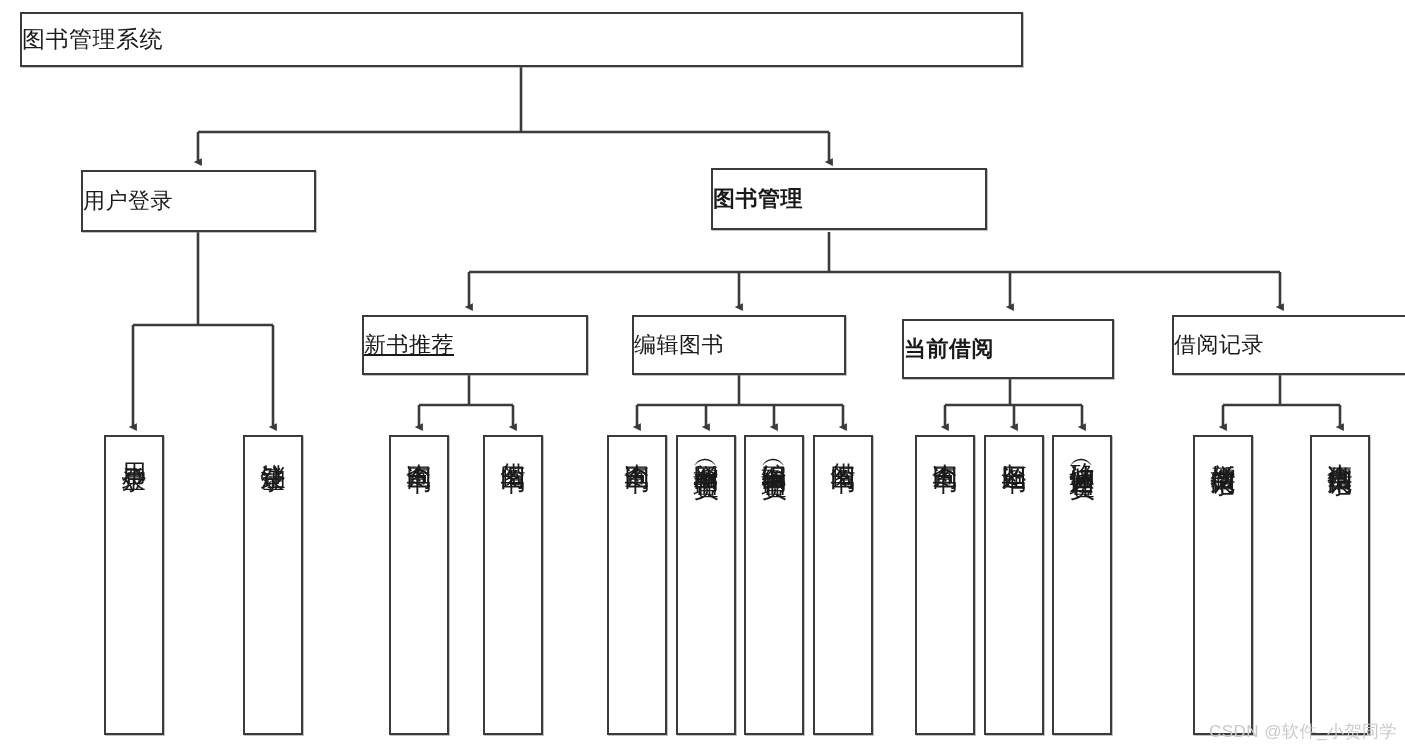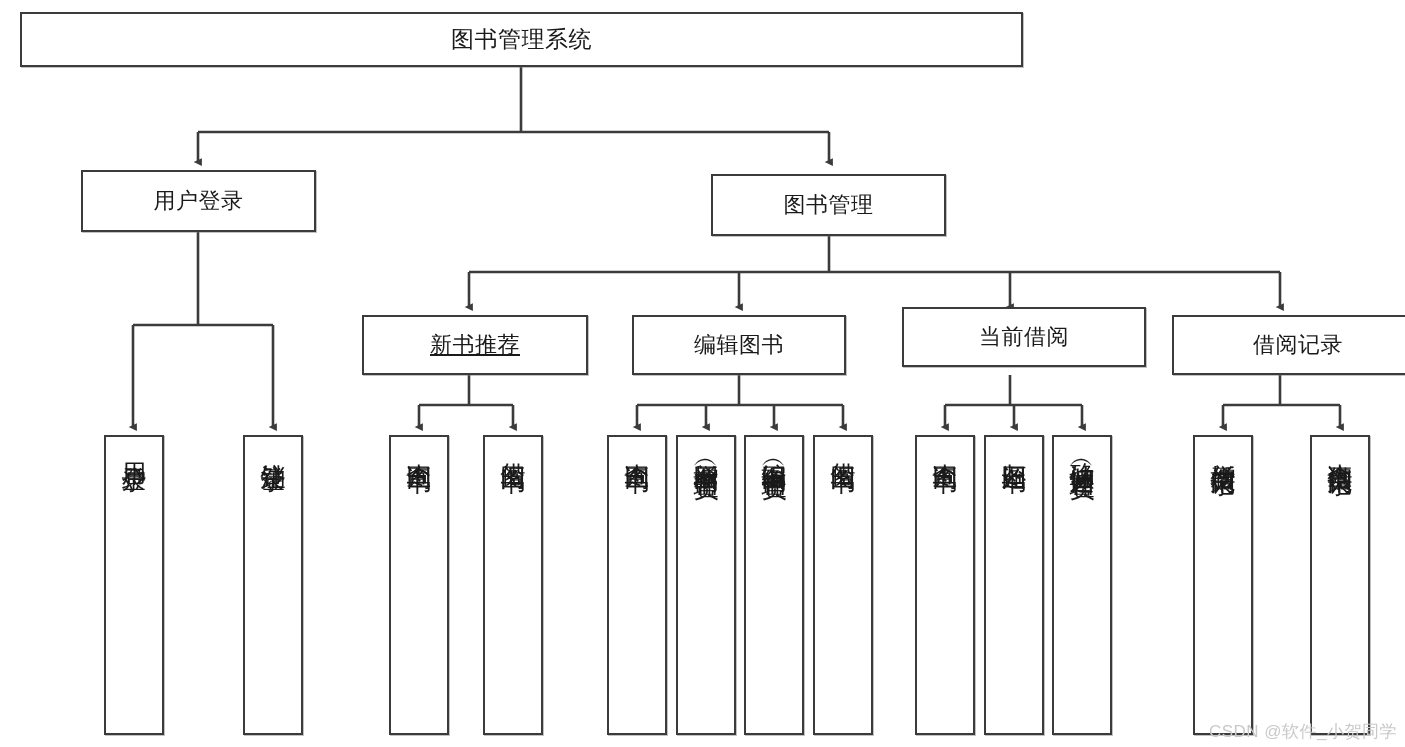--- a/index.html
+++ b/index.html
@@ -20,21 +20,21 @@
     left: 0; top: 0;
     width: 1405px; height: 747px;
     pointer-events: none;
   }
   .node {
     position: absolute;
     background: #ffffff;
     border: 2px solid #3b3b3b;
     display: flex;
     align-items: center;
-    justify-content: center;
+    justify-content: flex-start;
     color: #1a1a1a;
     box-shadow: 1px 1px 0 rgba(120,120,120,0.45);
   }
   .node .lbl {
     display: block;
     text-align: center;
     line-height: 1.02;
     white-space: nowrap;
   }
   
@@ -124,31 +124,31 @@
     </g>
   </svg>
 
   <div class="node h root" style="left: 20px; top: 12px; width: 1003px; height: 55px;">
     <span class="lbl">图书管理系统</span>
   </div>
 
   <div class="node h" style="left: 81px; top: 170px; width: 235px; height: 62px;">
     <span class="lbl">用户登录</span>
   </div>
-  <div class="node h" style="left: 711px; top: 174px; width: 235px; height: 62px;">
+  <div class="node h" style="left: 711px; top: 168px; width: 276px; height: 62px; font-weight: bold;">
     <span class="lbl">图书管理</span>
   </div>
 
   <div class="node h" style="left: 362px; top: 315px; width: 226px; height: 60px; text-decoration: underline;">
     <span class="lbl">新书推荐</span>
   </div>
   <div class="node h" style="left: 632px; top: 315px; width: 214px; height: 60px;">
     <span class="lbl">编辑图书</span>
   </div>
-  <div class="node h" style="left: 902px; top: 307px; width: 244px; height: 60px;">
+  <div class="node h" style="left: 902px; top: 319px; width: 212px; height: 60px; font-weight: bold;">
     <span class="lbl">当前借阅</span>
   </div>
   <div class="node h" style="left: 1172px; top: 315px; width: 252px; height: 60px;">
     <span class="lbl">借阅记录</span>
   </div>
 
   <div class="node v" style="left: 104px; top: 435px; width: 60px; height: 300px;">
     <span class="lbl">用户登录</span>
   </div>
   <div class="node v" style="left: 243px; top: 435px; width: 60px; height: 300px;">

